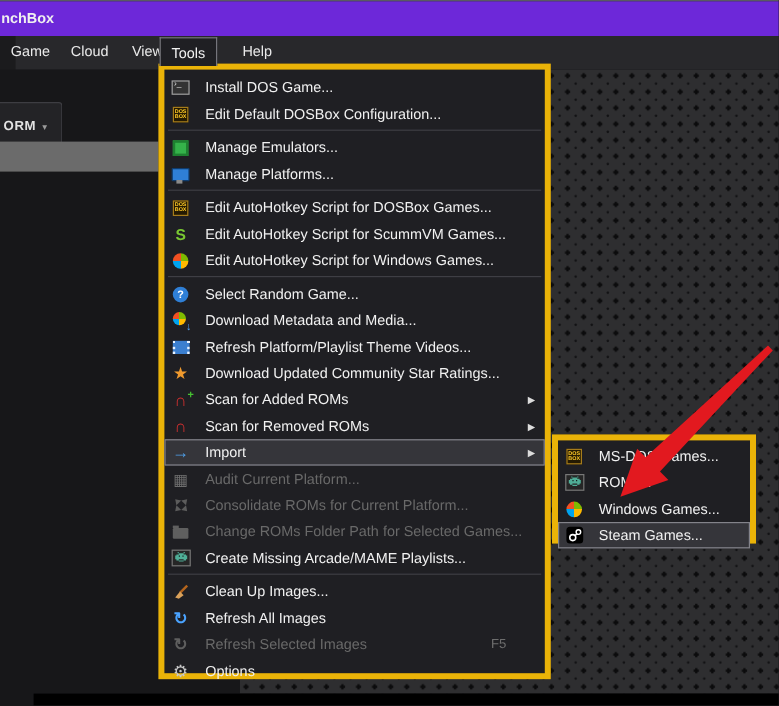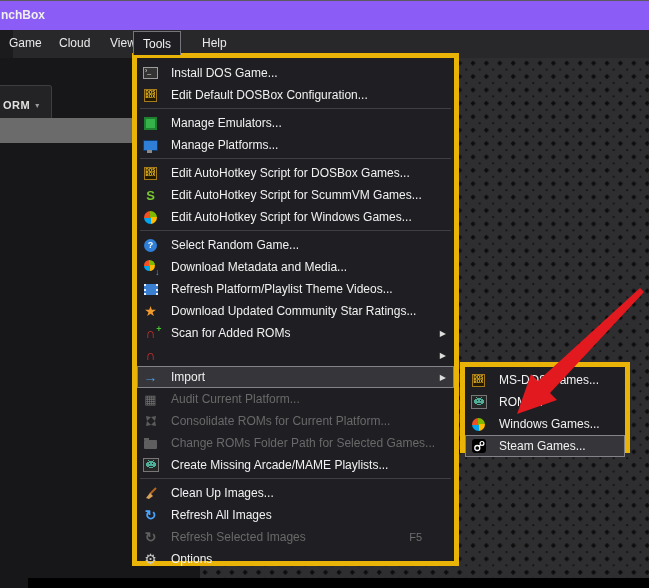--- a/index.html
+++ b/index.html
@@ -2,21 +2,21 @@
 <html><head>
 <meta charset="utf-8">
 <style>
   html,body{margin:0;padding:0;background:#1b1b1d;}
   body{width:649px;height:588px;position:relative;overflow:hidden;
        font-family:"Liberation Sans", sans-serif; -webkit-font-smoothing:antialiased;}
   .abs{position:absolute;}
 
   
   #top-border{left:0;top:0;width:649px;height:1px;background:#5a5a60;z-index:3;}
-  #title-bar{left:0;top:1px;width:649px;height:29px;background:#8b5cf6;z-index:2;}
+  #title-bar{left:0;top:1px;width:649px;height:29px;background:#6d28d9;z-index:2;}
   #window-title{left:1px;top:7px;font-size:12px;font-weight:bold;color:#f0f0f0;}
   #menu-bar{left:13px;top:30px;width:649px;height:28px;background:#28282b;z-index:4;}
   .mb-item{position:absolute;top:6px;font-size:12px;color:#eaeaea;}
   #mb-game{left:-4px;} #mb-cloud{left:46px;} #mb-view{left:97px;} #mb-help{left:189px;}
   #tools-tab{left:133px;top:31px;width:46px;height:23px;background:#1f1f23;
              border:1px solid #75757c;border-bottom:none;z-index:30;
              display:flex;align-items:center;justify-content:center;}
   #tools-tab span{font-size:12px;color:#f2f2f2;}
 
   
@@ -199,20 +199,21 @@
       <span class="icon">
         <span class="ic-magnet">∩<span class="plus">+</span></span>
       </span>
       <span class="label">Scan for Added ROMs</span>
       <span class="subarrow">▶</span>
     </div>
     <div class="menu-item">
       <span class="icon">
         <span class="ic-magnet">∩</span>
       </span>
+      <span class="label">Scan for Removed ROMs</span>
       <span class="subarrow">▶</span>
     </div>
     <div class="menu-item highlighted">
       <span class="icon">
         <span class="ic-import">→</span>
       </span>
       <span class="label">Import</span>
       <span class="subarrow">▶</span>
     </div>
     <div class="menu-item disabled">

